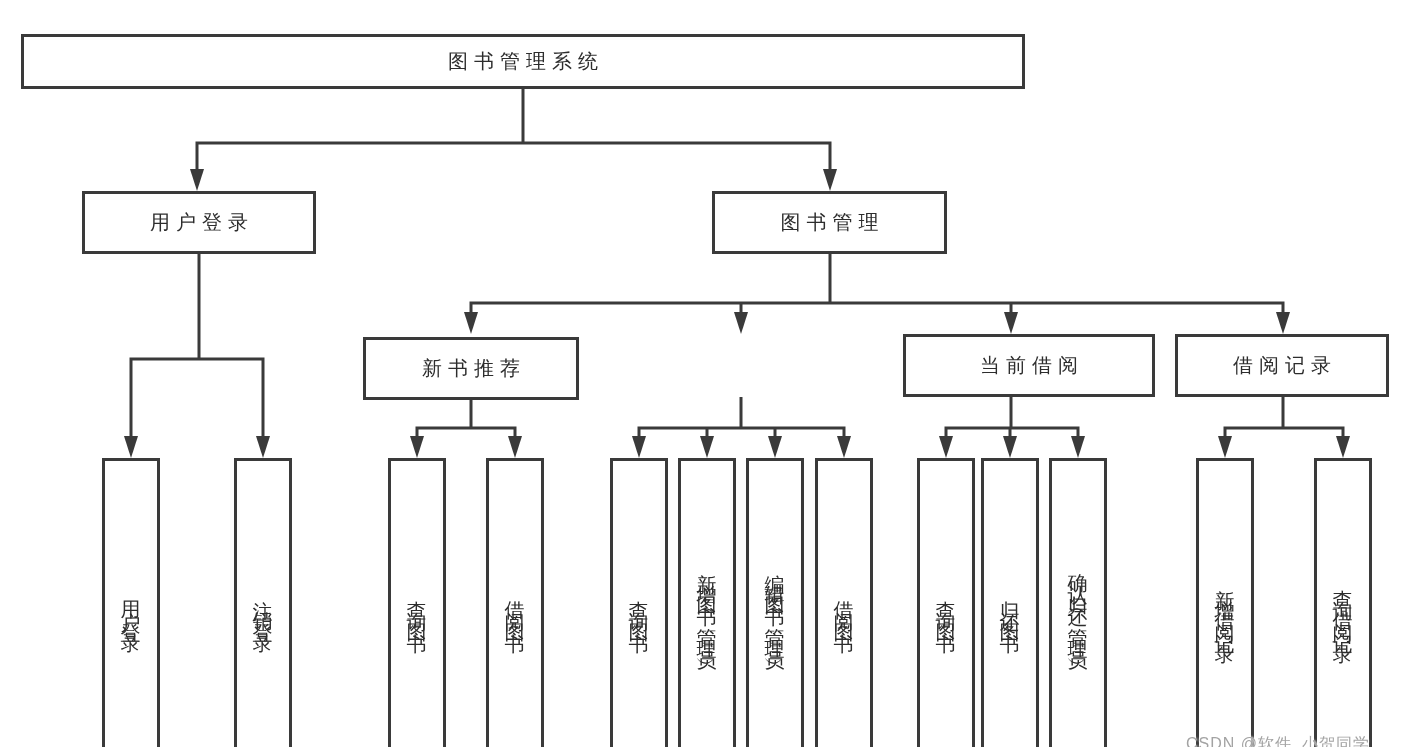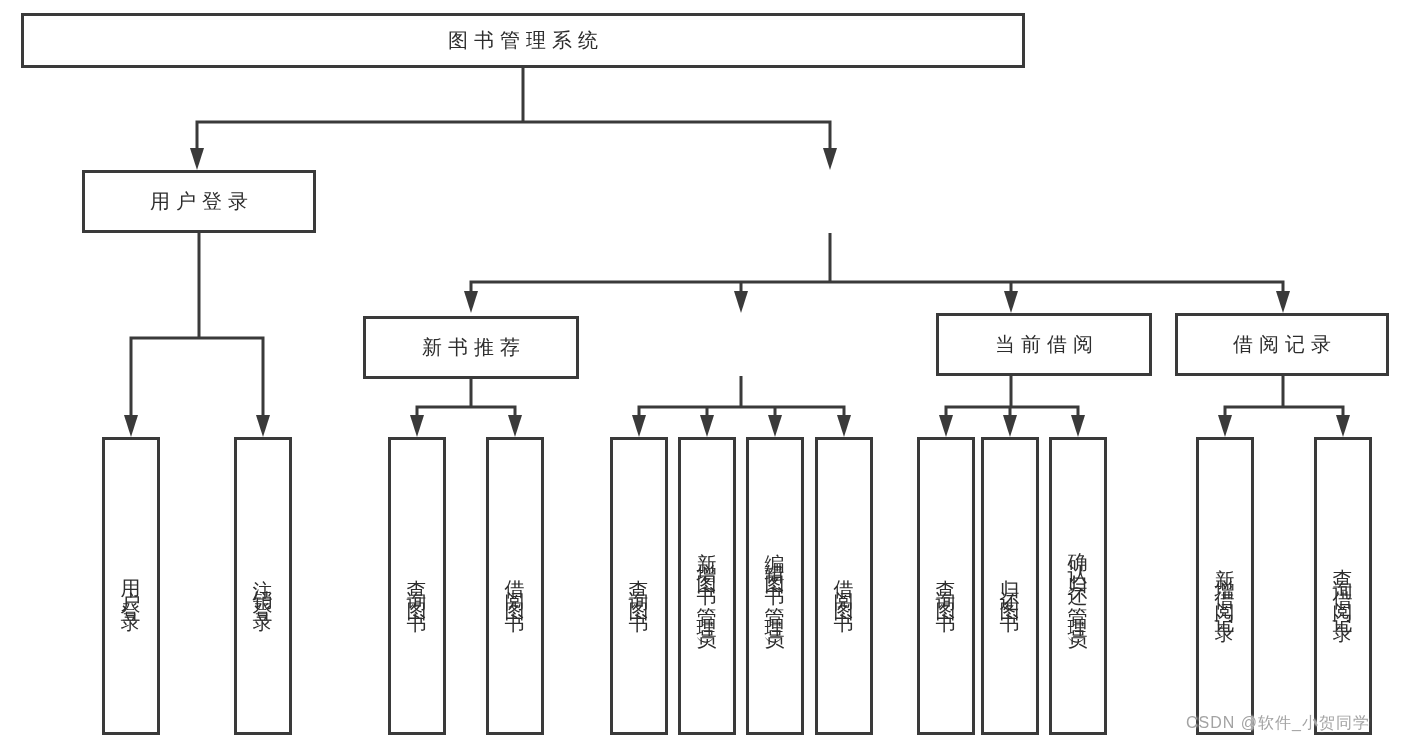--- a/index.html
+++ b/index.html
@@ -5,21 +5,21 @@
   :root{
     --line:#3a3a3a;
     --text:#2d2d2d;
   }
   html,body{margin:0;padding:0;}
   body{
     width:1405px;height:747px;position:relative;overflow:hidden;
     background:#ffffff;
     font-family:"Liberation Sans","DejaVu Sans",sans-serif;
   }
-  .stage{position:absolute;inset:0;}
+  .stage{position:absolute;inset:0;margin-top:21px;}
   svg.connectors{position:absolute;left:0;top:0;}
   .box{
     position:absolute;box-sizing:border-box;
     border:3px solid var(--line);
     background:#ffffff;
     display:flex;align-items:center;justify-content:center;
     color:var(--text);
     font-size:20px;
   }
   .h{letter-spacing:6px;text-indent:6px;white-space:nowrap;}
@@ -80,23 +80,24 @@
       <polygon points="1003,415 1017,415 1010,437"></polygon>
       <polygon points="1071,415 1085,415 1078,437"></polygon>
       <polygon points="1218,415 1232,415 1225,437"></polygon>
       <polygon points="1336,415 1350,415 1343,437"></polygon>
     </g>
   </svg>
 
   <div class="box h" style="left:21px;top:13px;width:1004px;height:55px">图书管理系统</div>
 
   <div class="box h" style="left:82px;top:170px;width:234px;height:63px">用户登录</div>
+  <div class="box h" style="left:712px;top:170px;width:235px;height:63px">图书管理</div>
 
   <div class="box h" style="left:363px;top:316px;width:216px;height:63px">新书推荐</div>
-  <div class="box h" style="left:936px;top:313px;width:216px;height:63px">当前借阅</div>
+  <div class="box h" style="left:903px;top:313px;width:252px;height:63px">当前借阅</div>
   <div class="box h" style="left:1175px;top:313px;width:214px;height:63px">借阅记录</div>
 
   <div class="box v" style="left:102px;top:437px;width:58px;height:298px">用户登录</div>
   <div class="box v" style="left:234px;top:437px;width:58px;height:298px">注销登录</div>
 
   <div class="box v" style="left:388px;top:437px;width:58px;height:298px">查询图书</div>
   <div class="box v" style="left:486px;top:437px;width:58px;height:298px">借阅图书</div>
 
   <div class="box v" style="left:610px;top:437px;width:58px;height:298px">查询图书</div>
   <div class="box v" style="left:678px;top:437px;width:58px;height:298px">新增图书（管理员）</div>

